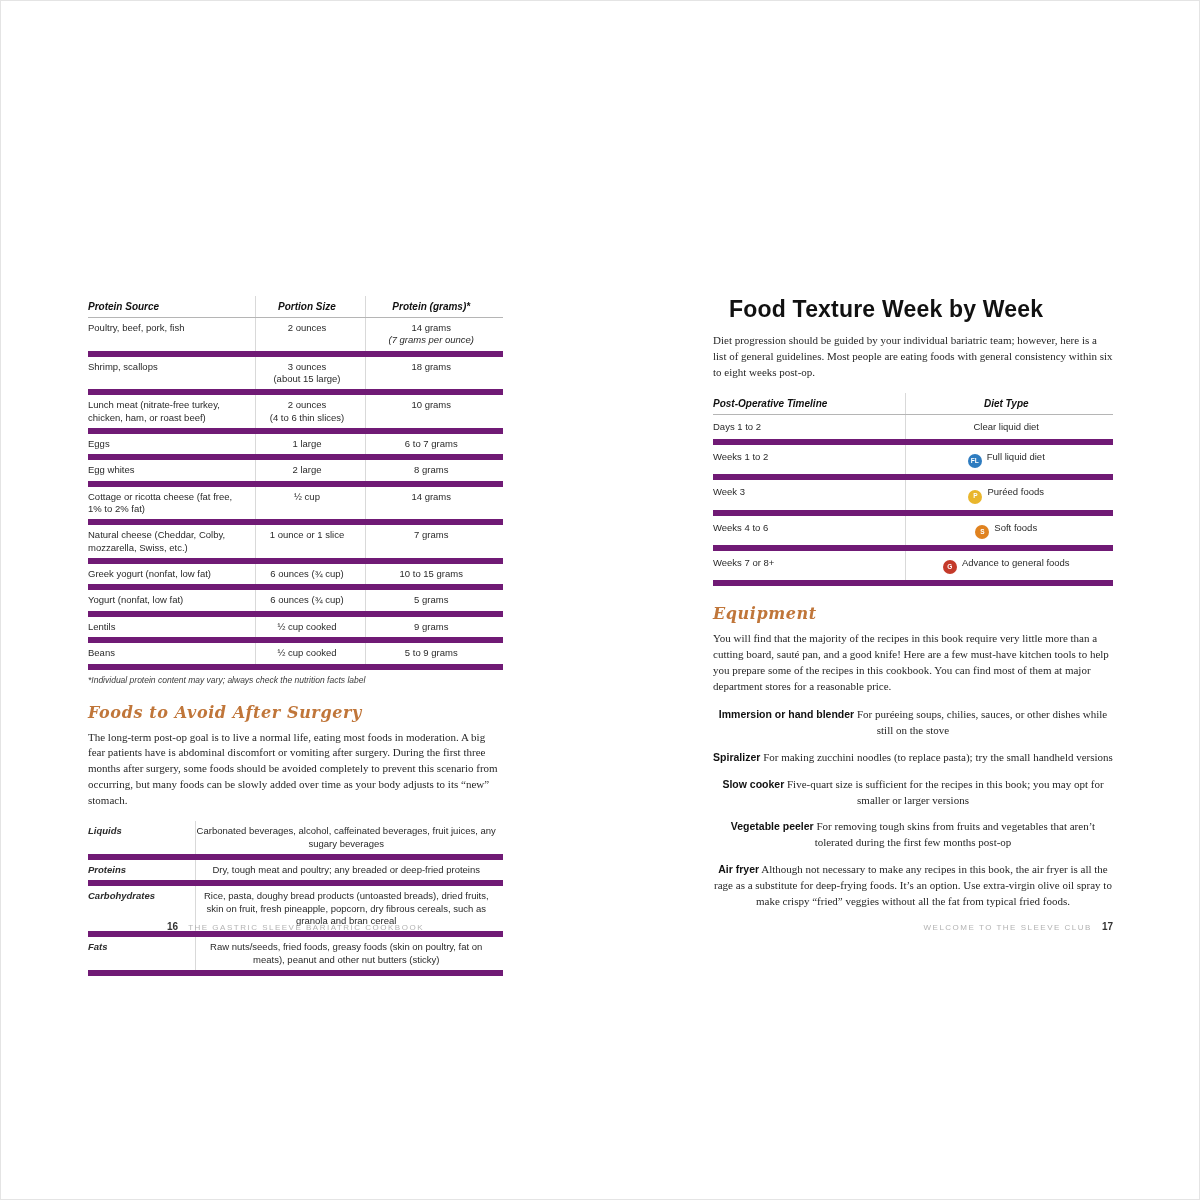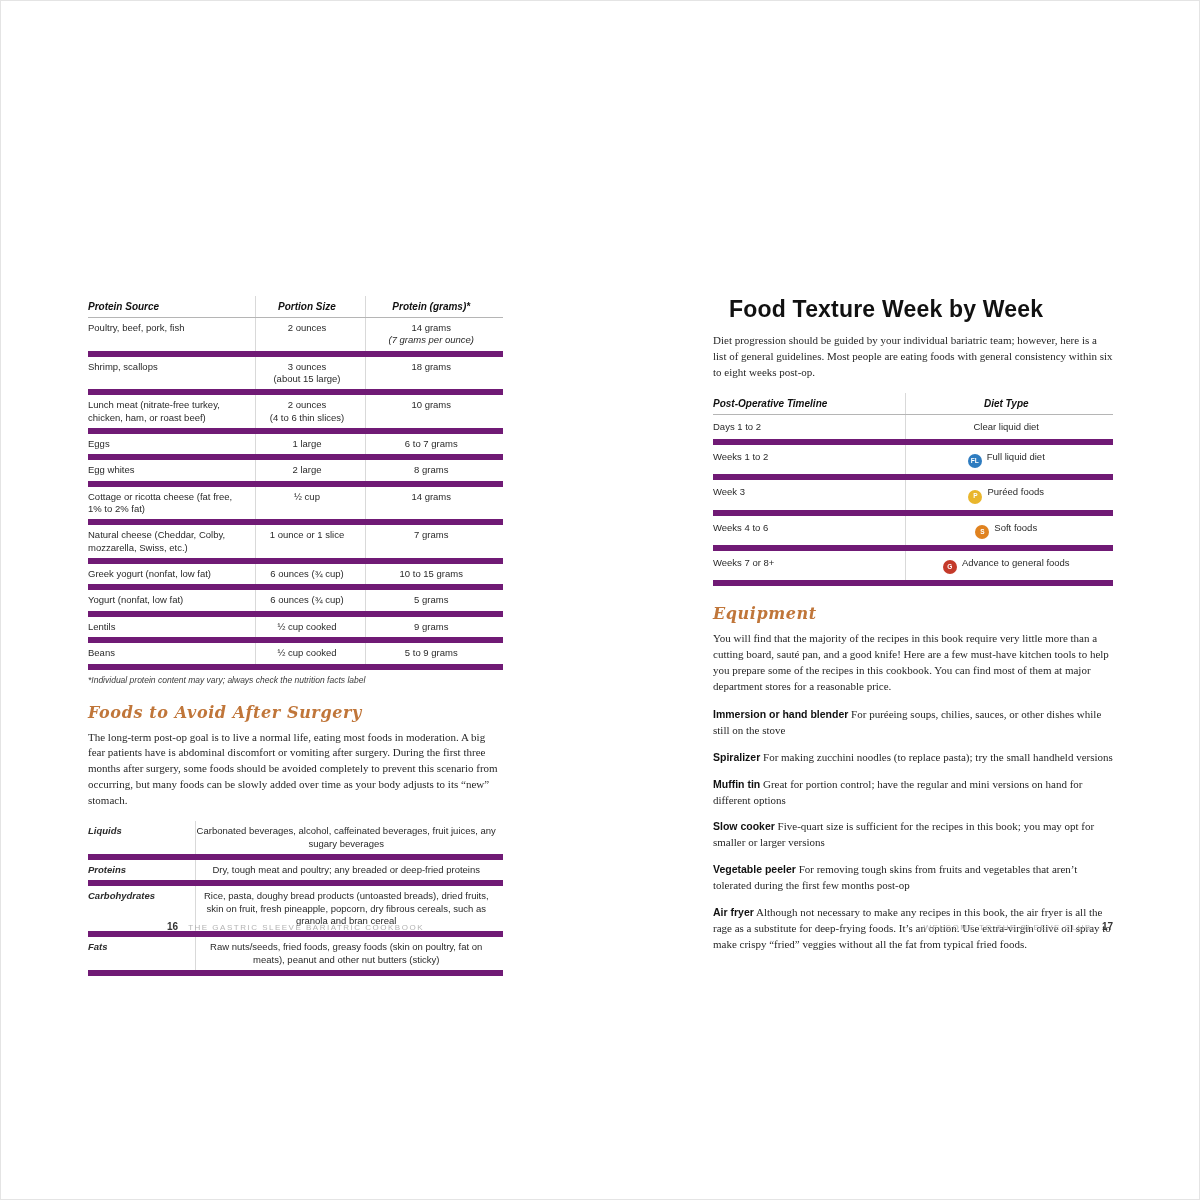--- a/index.html
+++ b/index.html
@@ -52,21 +52,21 @@
     display:inline-flex;width:14px;height:14px;border-radius:50%;
     color:#fff;font-size:6.5px;font-weight:bold;align-items:center;justify-content:center;
     margin-right:5px;vertical-align:-3px;font-family:"Liberation Sans",sans-serif;
   }
   .diet-icon:empty{display:none;}
   .tl-table td{padding-top:6px;padding-bottom:6px;}
 
   
   .equip-item{
     font-family:"Liberation Serif",serif;font-size:11px;line-height:1.45;
-    color:#272727;margin:0 0 11px 0;
+    color:#272727;margin:0 0 11px 0;text-align:center;
   }
   .equip-name{font-family:"Liberation Sans",sans-serif;font-weight:bold;font-size:10.5px;color:#111;}
 
   
   .footer{position:absolute;top:921px;font-size:8px;letter-spacing:1.5px;color:#b3b3b3;}
   .footer-left{left:88px;width:415px;text-align:center;}
   .footer-right{left:713px;width:400px;text-align:right;}
   .page-num{font-size:10px;font-weight:bold;color:#333;letter-spacing:0;}
   .footer-left .page-num{margin-right:10px;}
   .footer-right .page-num{margin-left:10px;}
@@ -212,21 +212,20 @@
       <td><span class="diet-icon" style="background: rgb(196, 58, 42);">G</span><span>Advance to general foods</span></td>
     </tr>
   </tbody>
     </table>
 
   <h2 class="accent-heading">Equipment</h2>
   <p class="body-text">You will find that the majority of the recipes in this book require very little more than a cutting board, sauté pan, and a good knife! Here are a few must-have kitchen tools to help you prepare some of the recipes in this cookbook. You can find most of them at major department stores for a reasonable price.</p>
 
   <p class="equip-item"><span class="equip-name">Immersion or hand blender</span> <span>For puréeing soups, chilies, sauces, or other dishes while still on the stove</span></p>
   <p class="equip-item"><span class="equip-name">Spiralizer</span> <span>For making zucchini noodles (to replace pasta); try the small handheld versions</span></p>
-  <p class="equip-item"><span class="equip-name">Muffin tin</span> <span>Great for portion control; have the regular and mini versions on hand for different options</span></p>
   <p class="equip-item"><span class="equip-name">Slow cooker</span> <span>Five-quart size is sufficient for the recipes in this book; you may opt for smaller or larger versions</span></p>
   <p class="equip-item"><span class="equip-name">Vegetable peeler</span> <span>For removing tough skins from fruits and vegetables that aren’t tolerated during the first few months post-op</span></p>
   <p class="equip-item"><span class="equip-name">Air fryer</span> <span>Although not necessary to make any recipes in this book, the air fryer is all the rage as a substitute for deep-frying foods. It’s an option. Use extra-virgin olive oil spray to make crispy “fried” veggies without all the fat from typical fried foods.</span></p>
 </div>
 
 <div class="footer footer-left">
   <span class="page-num">16</span><span>THE GASTRIC SLEEVE BARIATRIC COOKBOOK</span>
 </div>
 <div class="footer footer-right">
   <span>WELCOME TO THE SLEEVE CLUB</span><span class="page-num">17</span>

